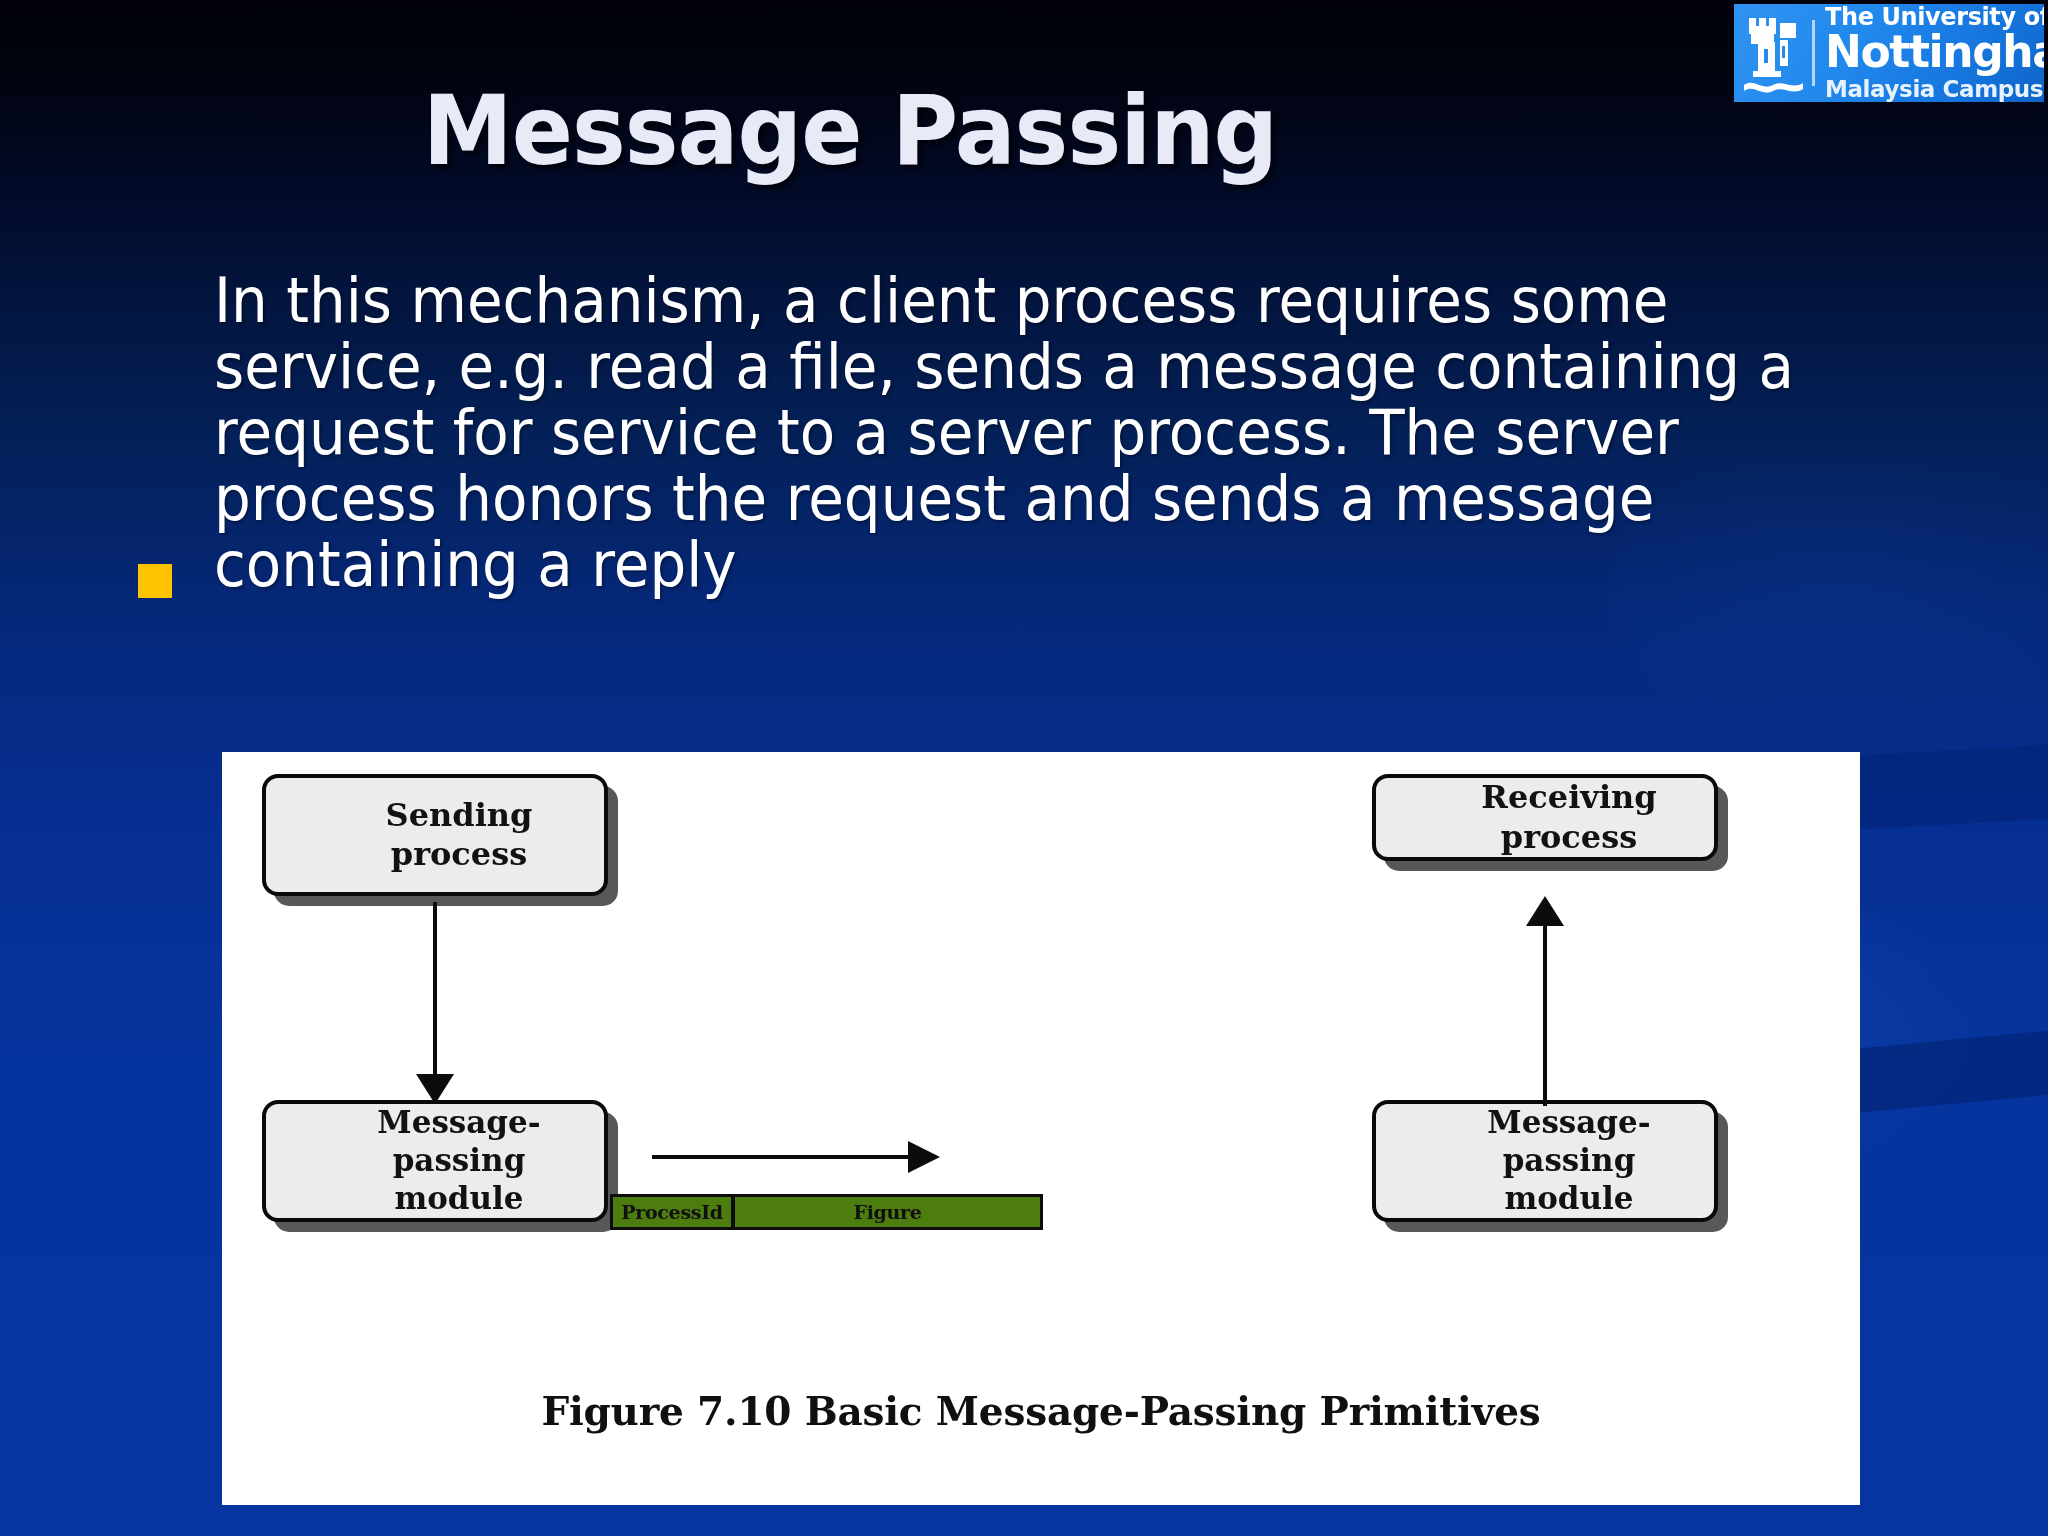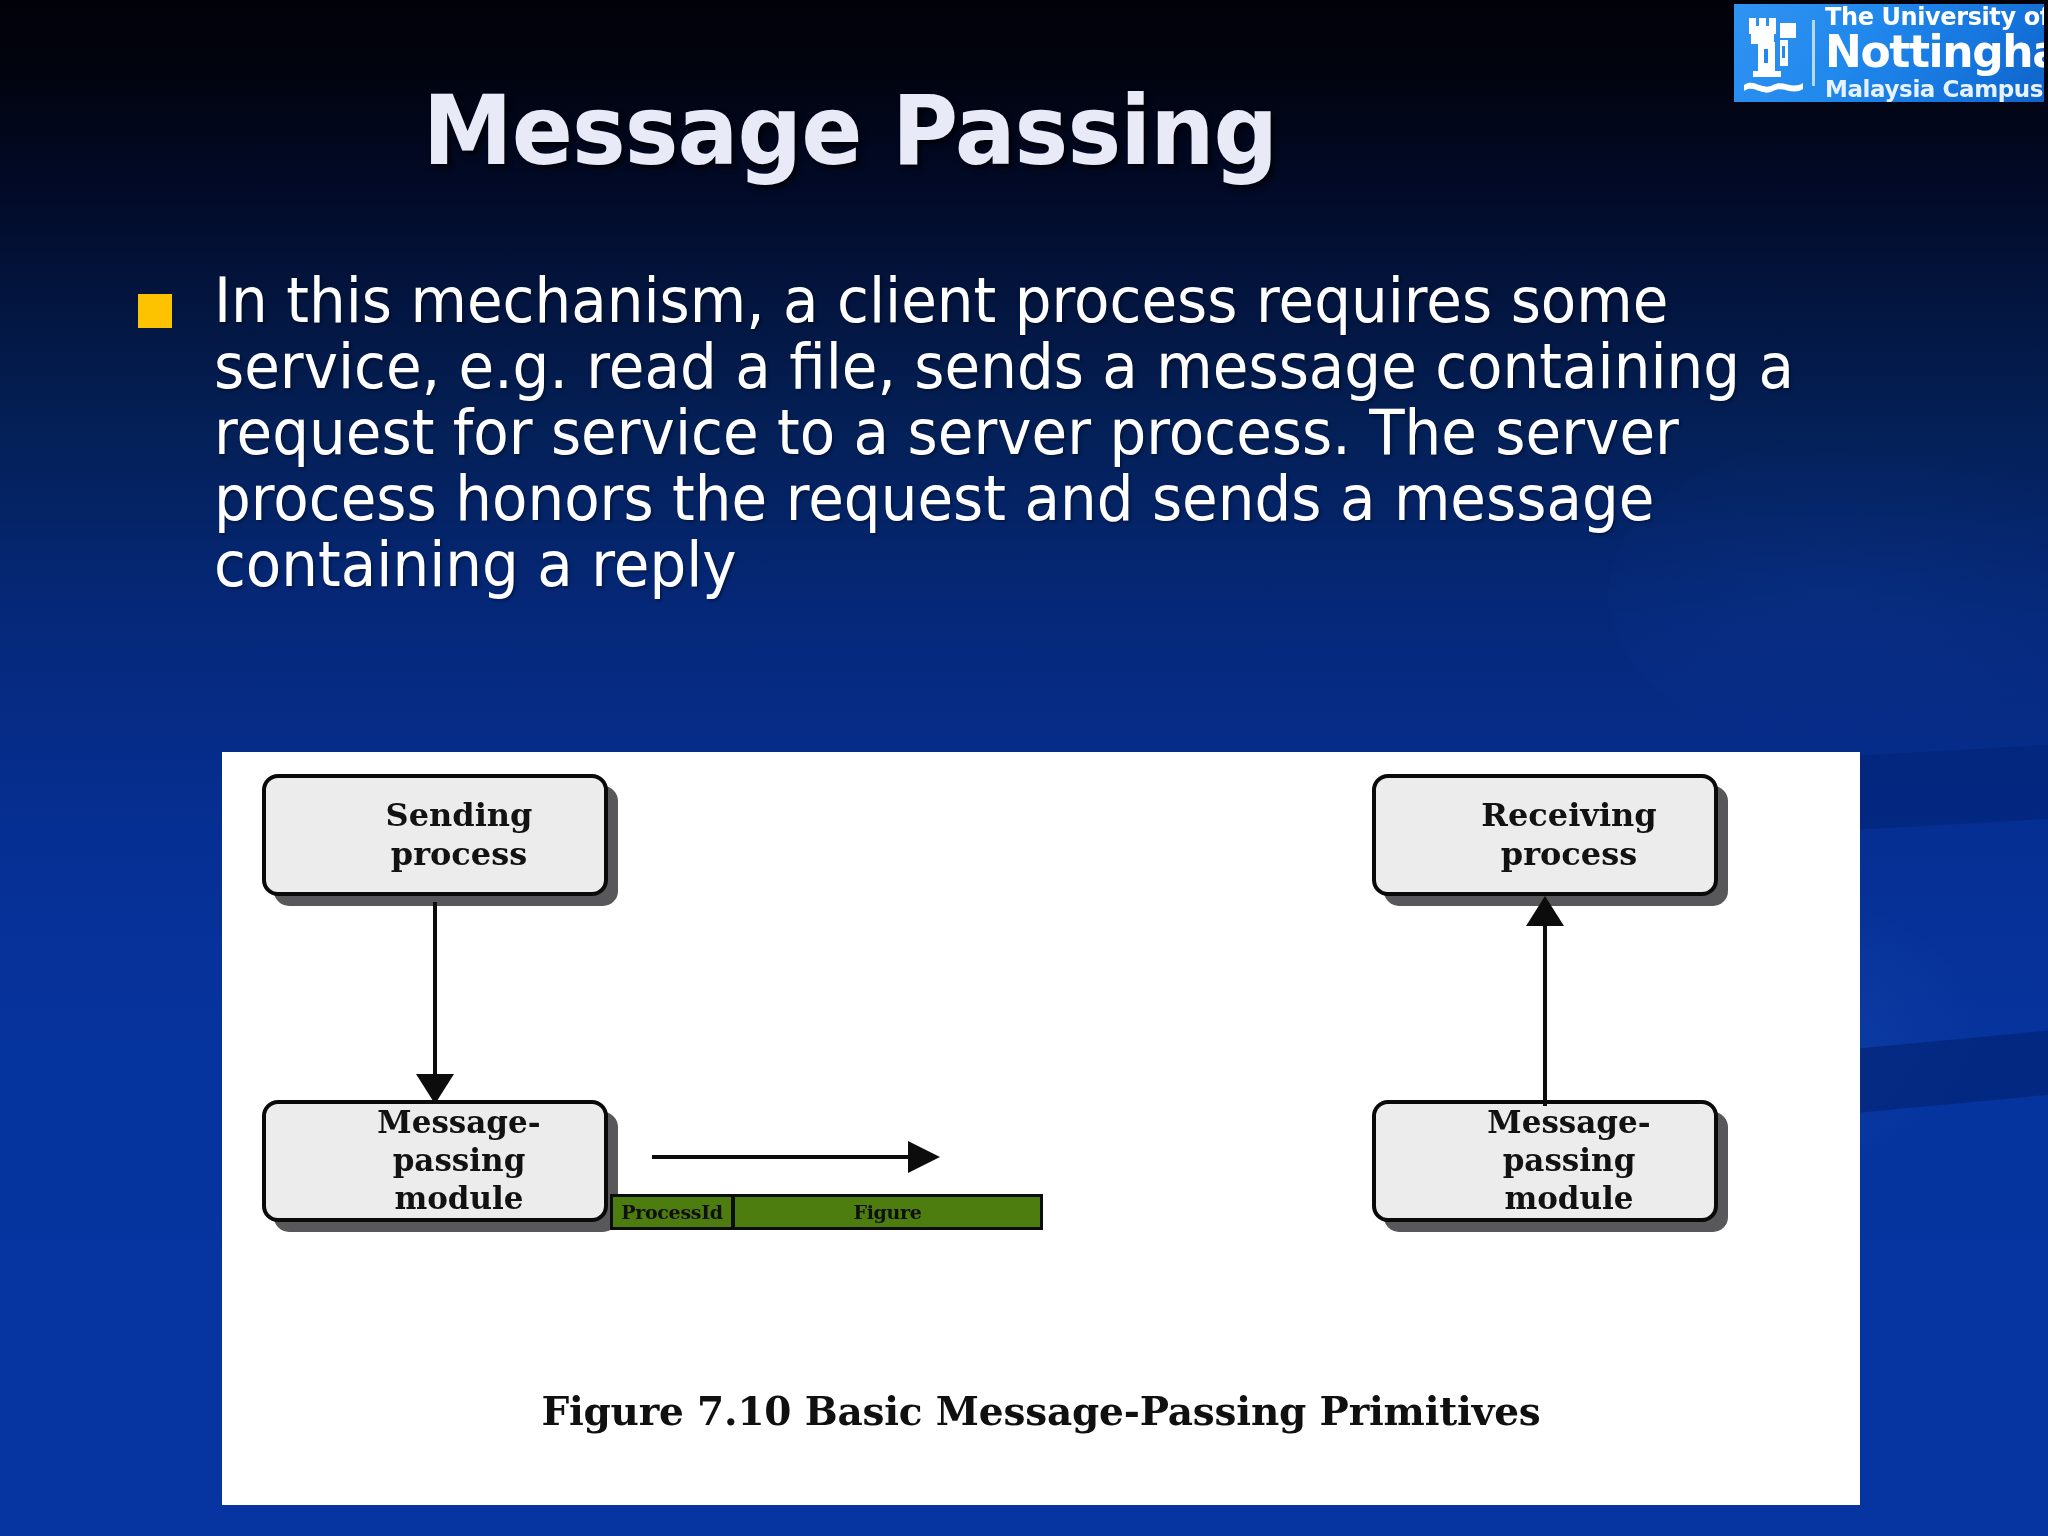--- a/index.html
+++ b/index.html
@@ -94,21 +94,21 @@
     letter-spacing:-1px;
     text-shadow:4px 4px 5px rgba(0,0,0,.72);
     transform:scaleX(.94);
     transform-origin:50% 50%;
     white-space:nowrap;
   }
 
   
   #body{
     position:absolute; left:138px; top:268px; width:1830px;
-    display:flex; align-items:flex-start;
+    display:flex; align-items:flex-end;
   }
   #bullet-marker{
     width:34px; height:34px;
     background:#fdc300;
     flex:0 0 auto;
     margin-top:26px;
   }
   #bullet-text{
     margin-left:42px;
     font-family:"DejaVu Sans", sans-serif;
@@ -140,21 +140,21 @@
     font-family:"DejaVu Serif", serif;
     font-weight:bold;
     color:#121212;
     line-height:1.22;
     text-align:center;
     padding-left:48px;
   }
   .fbox span{ display:block; }
 
   #box-sending      { left:40px;   top:22px;  width:346px; height:122px; font-size:32px; }
-  #box-receiving    { left:1150px; top:22px;  width:346px; height:122px; font-size:32px;text-align:right; }
+  #box-receiving    { left:1150px; top:22px;  width:346px; height:87px; font-size:32px;text-align:right; }
   #box-mod-left     { left:40px;   top:348px; width:346px; height:122px; font-size:31px; }
   #box-mod-right    { left:1150px; top:348px; width:346px; height:122px; font-size:31px; }
 
   
   .vline{ position:absolute; width:4px; background:#0c0c0c; }
   .vhead{ position:absolute; width:0; height:0; }
 
   #arrow-down-line { left:211px; top:150px; height:178px; }
   #arrow-down-head {
     left:194px; top:322px;

